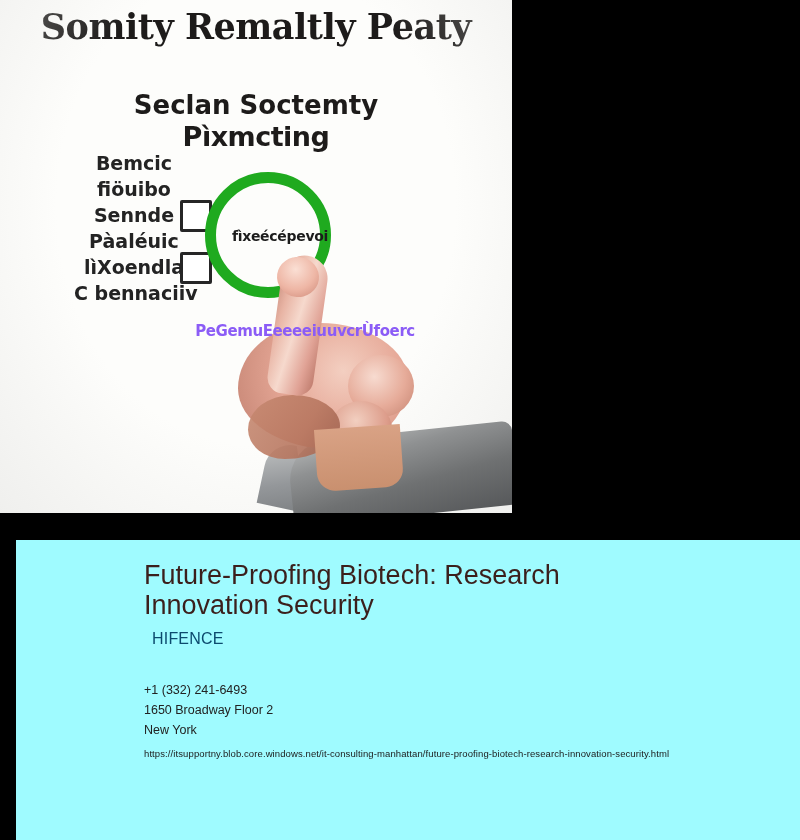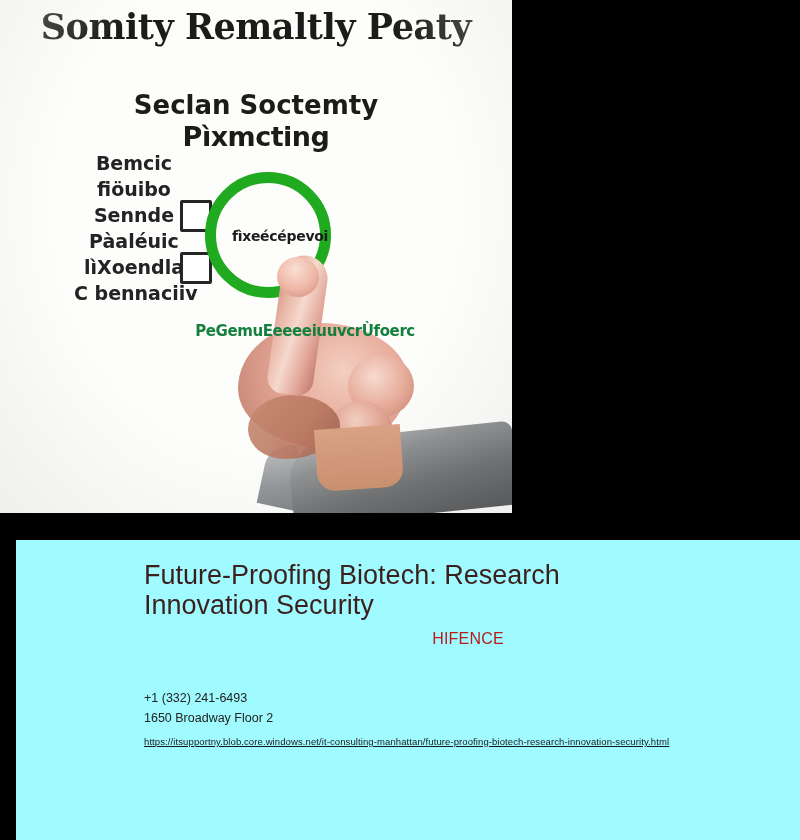--- a/index.html
+++ b/index.html
@@ -133,21 +133,21 @@
 
   .caption {
     position: absolute;
     left: 140px;
     top: 322px;
     width: 330px;
     text-align: center;
     font-family: "DejaVu Sans", sans-serif;
     font-weight: 700;
     font-size: 15px;
-    color: #15803d;
+    color: #8b5cf6;
     white-space: nowrap;
     letter-spacing: -0.4px;
     z-index: 6;
   }
 
   
   .hand-wrap {
     position: absolute;
     left: 230px;
     top: 255px;
@@ -295,42 +295,40 @@
     font-size: 27px;
     line-height: 30px;
     color: #3b1f1c;
     max-width: 520px;
   }
 
   .brand {
     margin: 10px 0 0 8px;
     font-family: "Liberation Sans", sans-serif;
     font-size: 16px;
-    color: #b91c1c;
+    color: #0c4a6e;
     letter-spacing: 0.2px;
-    text-align: center;
   }
 
   .contact {
-    margin-top: 40px;
+    margin-top: 32px;
     font-family: "Liberation Sans", sans-serif;
     font-size: 12.5px;
     line-height: 20px;
     color: #222222;
   }
   .contact div { white-space: nowrap; }
 
   .source-url {
     margin-top: 8px;
     font-family: "Liberation Sans", sans-serif;
     font-size: 9.5px;
     color: #1b1b1b;
     white-space: nowrap;
     letter-spacing: 0.1px;
-    text-decoration: underline;
   }
 </style>
 </head>
 <body>
 
 <div class="stage">
 
   <div class="illustration">
 
     <div class="headline">Somity Remaltly Peaty</div>
@@ -379,18 +377,19 @@
 <div class="panel">
   <div class="panel-inner">
 
     <h1 class="page-title">Future-Proofing Biotech: Research Innovation Security</h1>
 
     <p class="brand">HIFENCE</p>
 
     <div class="contact">
       <div>+1 (332) 241-6493</div>
       <div>1650 Broadway Floor 2</div>
+      <div>New York</div>
     </div>
 
     <div class="source-url">https://itsupportny.blob.core.windows.net/it-consulting-manhattan/future-proofing-biotech-research-innovation-security.html</div>
 
   </div>
 </div>
 
 </body></html>

